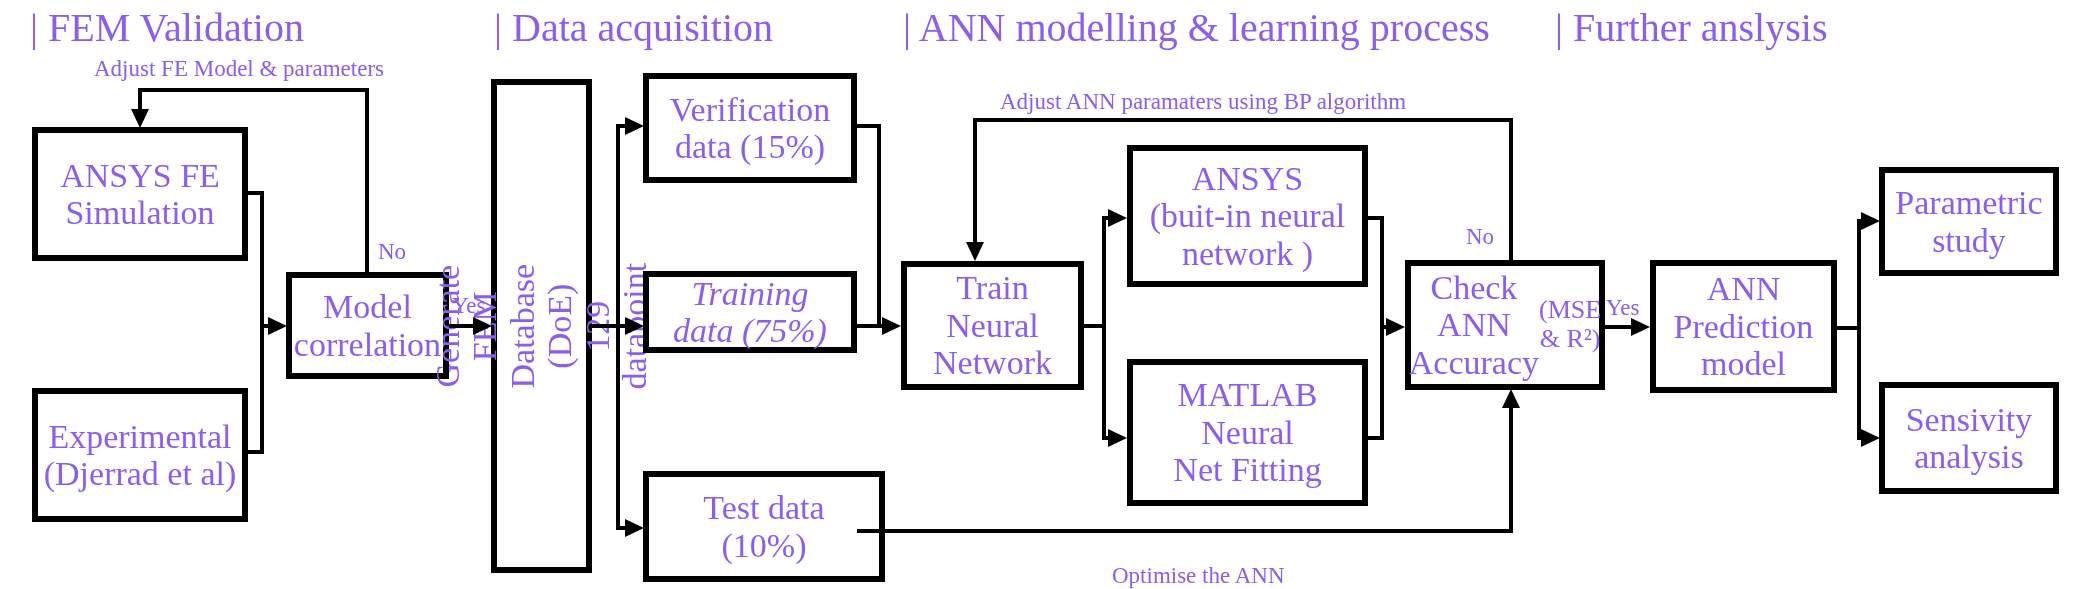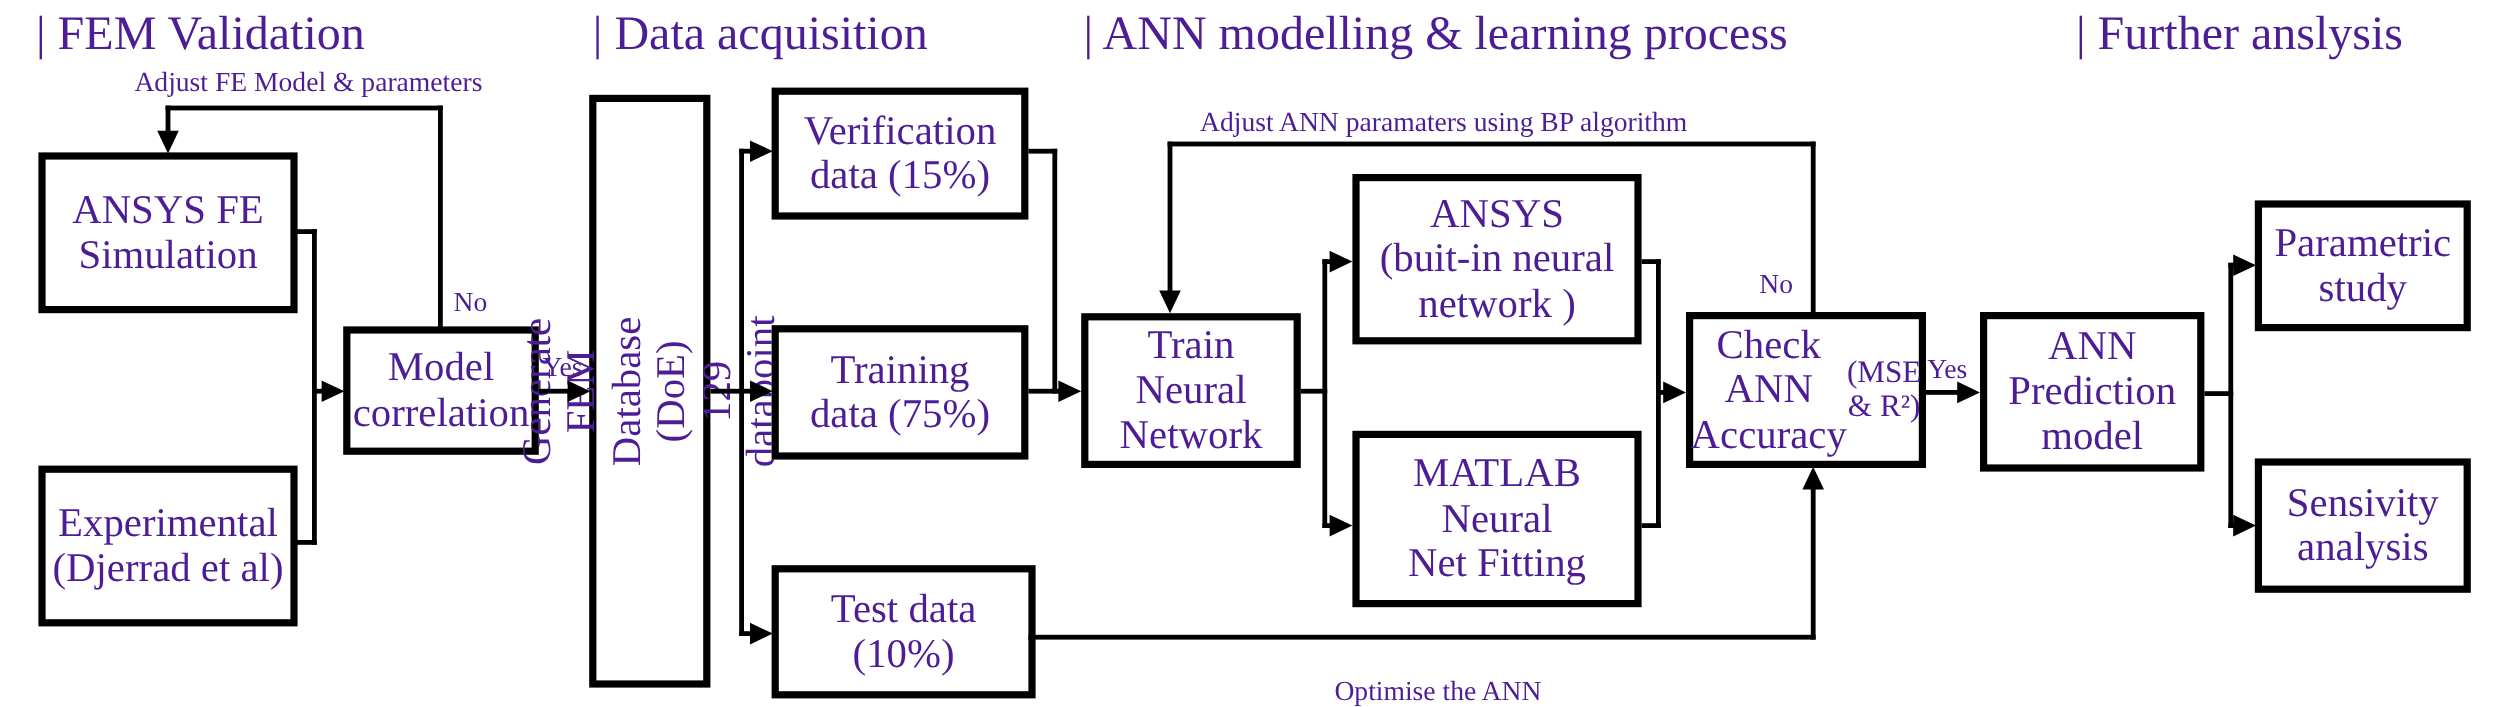--- a/index.html
+++ b/index.html
@@ -1,21 +1,21 @@
 <!DOCTYPE html>
 <html><head>
 <meta charset="utf-8">
 <style>
   html,body{margin:0;padding:0;background:#fff;}
   #stage{
     position:relative;
     width:2081px;height:589px;
     background:#ffffff;
     font-family:"Liberation Serif","DejaVu Serif",serif;
-    color:#4c1d95;
+    color:#8b5cf6;
     overflow:hidden;
   }
   .hdr{
     position:absolute;
     font-size:40px;
     white-space:nowrap;
     letter-spacing:0px;
   }
   .box{
     position:absolute;
@@ -57,21 +57,21 @@
   .au{border-left:9px solid transparent;border-right:9px solid transparent;border-bottom:19px solid #000;}
 </style>
 </head>
 <body>
 
 <div id="stage">
 
   <div class="hdr" style="left:30px;top:4px;">| FEM Validation</div>
   <div class="hdr" style="left:494px;top:4px;text-align:right;">| Data acquisition</div>
   <div class="hdr" style="left:903px;top:4px;">| ANN modelling &amp; learning process</div>
-  <div class="hdr" style="left:1730px;top:4px;">| Further anslysis</div>
+  <div class="hdr" style="left:1555px;top:4px;">| Further anslysis</div>
 
   <div class="box" style="left:32px;top:127px;width:216px;height:134px;">
     <span class="txt">ANSYS FE
 Simulation</span>
   </div>
 
   <div class="box" style="left:32px;top:388px;width:216px;height:134px;">
     <span class="txt">Experimental
 (Djerrad et al)</span>
   </div>
@@ -84,26 +84,26 @@
   <div class="box rot" style="left:491px;top:79px;width:101px;height:494px;">
     <span class="txt">Generate FEM Database (DoE)
 129 datapoint</span>
   </div>
 
   <div class="box" style="left:643px;top:73px;width:214px;height:110px;">
     <span class="txt">Verification
 data (15%)</span>
   </div>
 
-  <div class="box" style="left:643px;top:271px;width:214px;height:112px;">
+  <div class="box" style="left:643px;top:271px;width:214px;height:82px;font-style:italic;">
     <span class="txt">Training
 data (75%)</span>
   </div>
 
-  <div class="box" style="left:643px;top:471px;width:220px;height:111px;">
+  <div class="box" style="left:643px;top:471px;width:242px;height:111px;">
     <span class="txt">Test data
 (10%)</span>
   </div>
 
   <div class="box" style="left:901px;top:261px;width:183px;height:129px;">
     <span class="txt">Train
 Neural
 Network</span>
   </div>
 
@@ -134,21 +134,21 @@
   <div class="box" style="left:1879px;top:167px;width:180px;height:109px;">
     <span class="txt">Parametric
 study</span>
   </div>
 
   <div class="box" style="left:1879px;top:382px;width:180px;height:112px;">
     <span class="txt">Sensivity
 analysis</span>
   </div>
 
-  <div class="lbl" style="left:112px;top:56px;">Adjust FE Model &amp; parameters</div>
+  <div class="lbl" style="left:94px;top:56px;">Adjust FE Model &amp; parameters</div>
   <div class="lbl" style="left:378px;top:239px;">No</div>
   <div class="lbl" style="left:452px;top:293px;">Yes</div>
   <div class="lbl" style="left:1000px;top:89px;">Adjust ANN paramaters using BP algorithm</div>
   <div class="lbl" style="left:1466px;top:224px;">No</div>
   <div class="lbl" style="left:1606px;top:295px;">Yes</div>
   <div class="lbl" style="left:1112px;top:535px;margin-top:28px;">Optimise the ANN</div>
 
   <div class="hline" style="left:246px;top:191px;width:18px;"></div>
   <div class="vline" style="left:260px;top:191px;height:263px;"></div>
   <div class="hline" style="left:246px;top:450px;width:18px;"></div>

